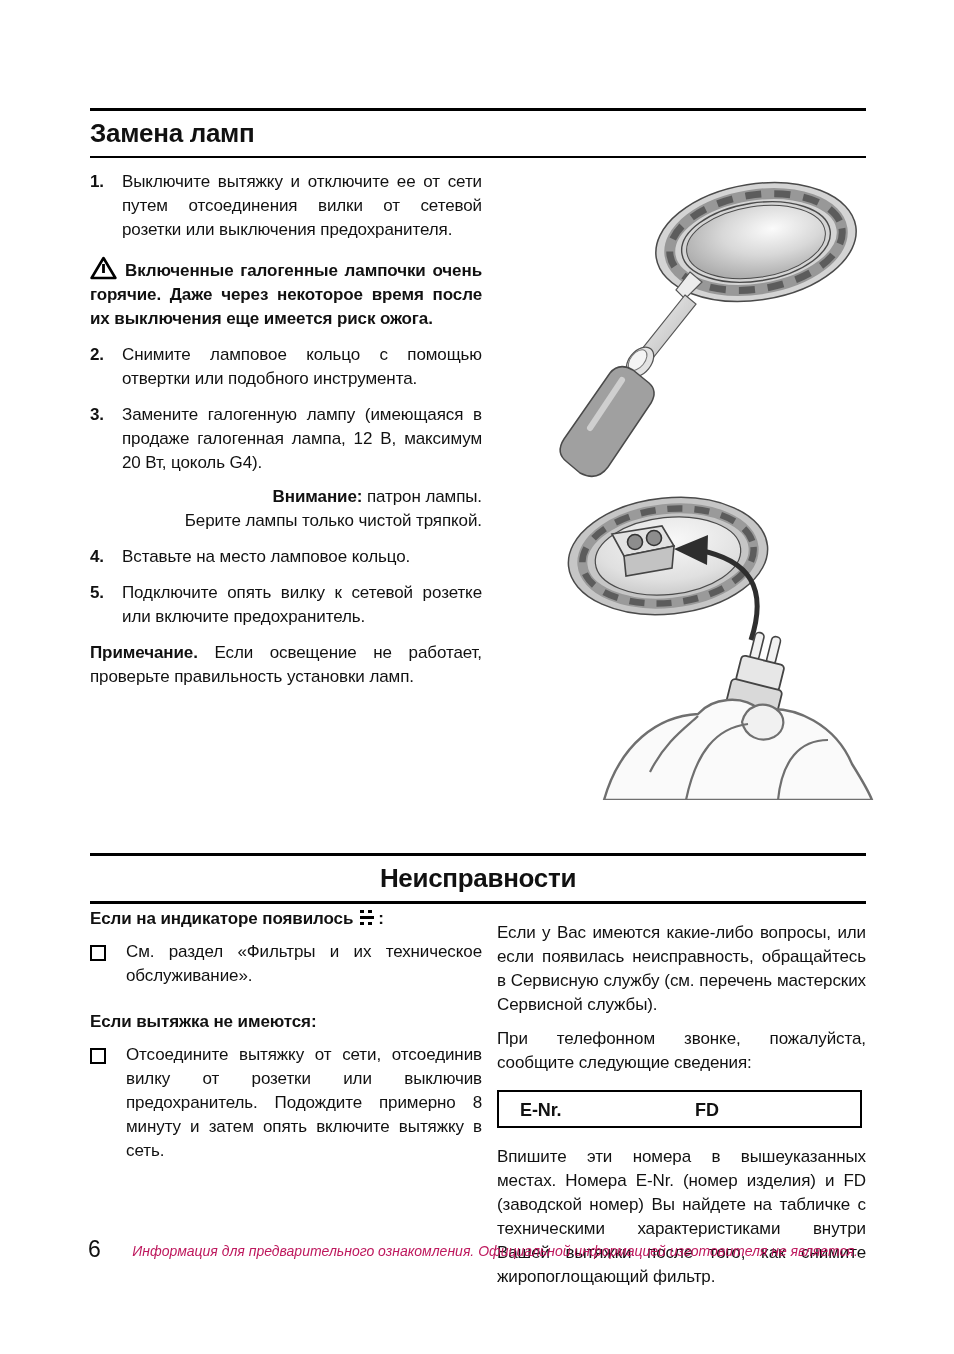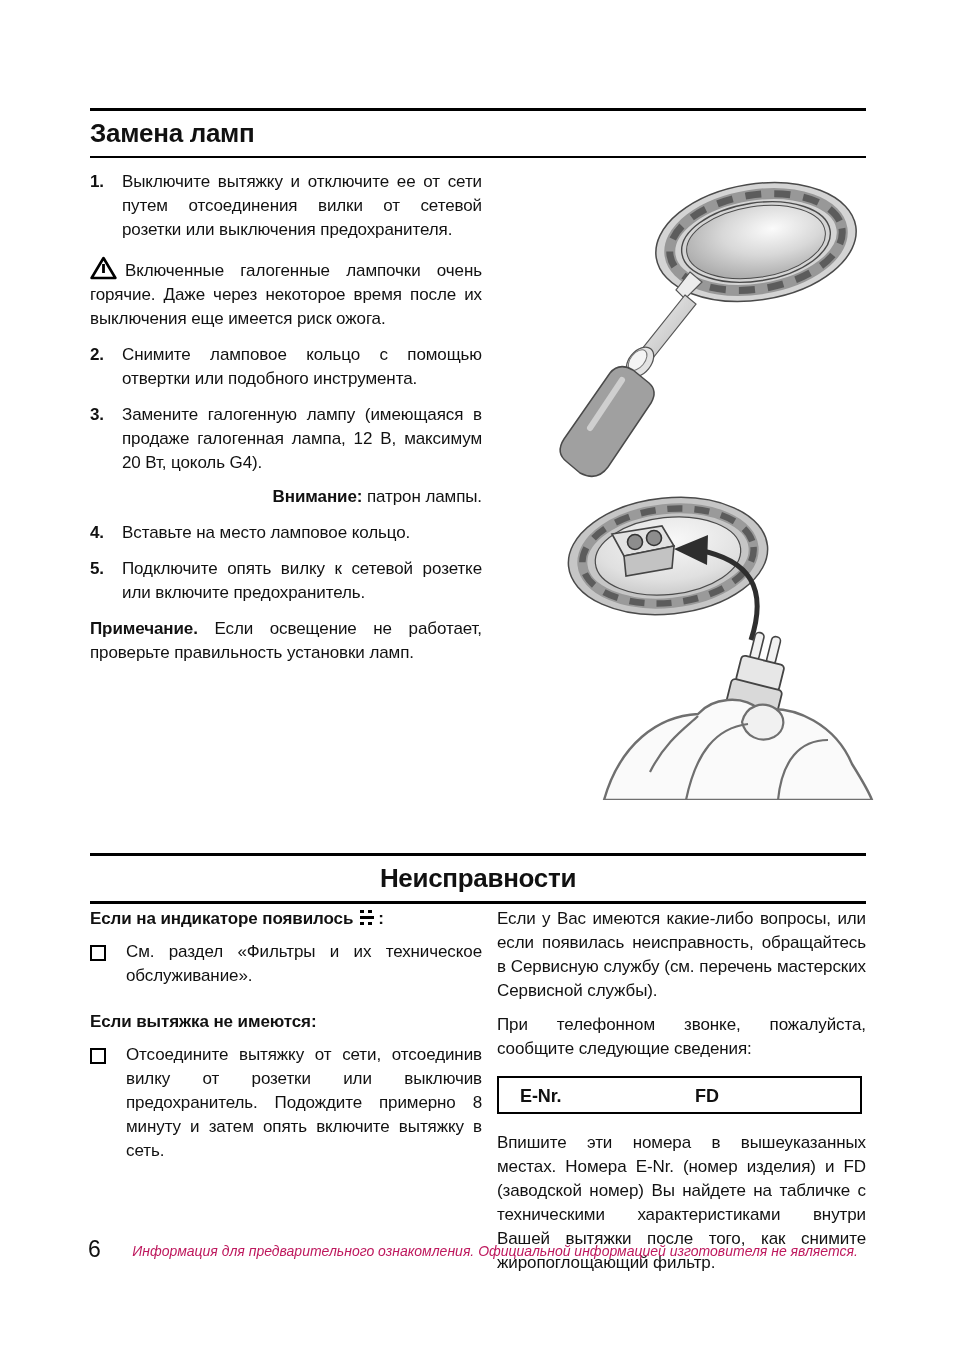--- a/index.html
+++ b/index.html
@@ -18,21 +18,21 @@
   .rule.thin{height:2px;}
   .sec-title{
     font-size:26px;font-weight:bold;letter-spacing:-0.3px;
     padding:9px 0 10px 0;line-height:1;
   }
   
   .body-col{font-size:17px;line-height:24px;letter-spacing:-0.1px;}
   .step{display:flex;margin-bottom:12px;}
   .step .num{flex:0 0 32px;font-weight:bold;}
   .step .txt{flex:1;text-align:justify;}
-  .warn-par{margin:14px 0 12px 0;text-align:justify;}
+  .warn-par{margin:14px 0 12px 0;text-align:justify;font-weight:bold;}
   .indent{margin-left:32px;text-align:right;}
   .attn{margin:-2px 0 12px 0;}
   .b{font-weight:bold;}
   .note-par{margin-top:6px;text-align:justify;}
   
   .warn-svg{vertical-align:-4px;margin-right:8px;}
   
   .subhead{font-weight:bold;font-size:17px;margin-bottom:9px;white-space:nowrap;}
   .bullet-item{display:flex;margin-bottom:22px;}
   .chk{
@@ -96,20 +96,21 @@
     <div class="step">
       <span class="num">3.</span>
       <span class="txt">Замените галогенную лампу (имеющаяся в продаже галогенная лампа, 12 В, максимум 20 Вт, цоколь G4).</span>
     </div>
 
     <div class="attn indent">
       <div>
         <span class="b">Внимание:</span>
         <span>патрон лампы.</span>
       </div>
+      <div>Берите лампы только чистой тряпкой.</div>
     </div>
 
     <div class="step">
       <span class="num">4.</span>
       <span class="txt">Вставьте на место ламповое кольцо.</span>
     </div>
 
     <div class="step">
       <span class="num">5.</span>
       <span class="txt">Подключите опять вилку к сетевой розетке или включите предохранитель.</span>
@@ -207,21 +208,21 @@
       <span class="txt">См. раздел «Фильтры и их техническое обслуживание».</span>
     </div>
     <div class="subhead">Если вытяжка не имеются:</div>
     <div class="bullet-item">
       <span class="chk"></span>
       <span class="txt">Отсоедините вытяжку от сети, отсоединив вилку от розетки или выключив предохранитель. Подождите примерно 8 минуту и затем опять включите вытяжку в сеть.</span>
     </div>
   </div>
 
   <div class="body-col" style="position:absolute;left:497px;top:905px;width:369px;">
-    <p class="rp" style="margin-top:2px;">Если у Вас имеются какие-либо вопросы, или если появилась неисправность, обращайтесь в Сервисную службу (см. перечень мастерских Сервисной службы).</p>
+    <p class="rp" style="margin-top:16px;">Если у Вас имеются какие-либо вопросы, или если появилась неисправность, обращайтесь в Сервисную службу (см. перечень мастерских Сервисной службы).</p>
     <p class="rp">При телефонном звонке, пожалуйста, сообщите следующие сведения:</p>
     <div class="enr-box">
       <span class="lab enr">E-Nr.</span>
       <span class="lab fd">FD</span>
     </div>
     <p class="rp">Впишите эти номера в вышеуказанных местах. Номера E-Nr. (номер изделия) и FD (заводской номер) Вы найдете на табличке с техническими характеристиками внутри Вашей вытяжки после того, как снимите жиропоглощающий фильтр.</p>
   </div>
 
   <div class="page-num">6</div>
   <div class="footer-note">Информация для предварительного ознакомления. Официальной информацией изготовителя не является.</div>

